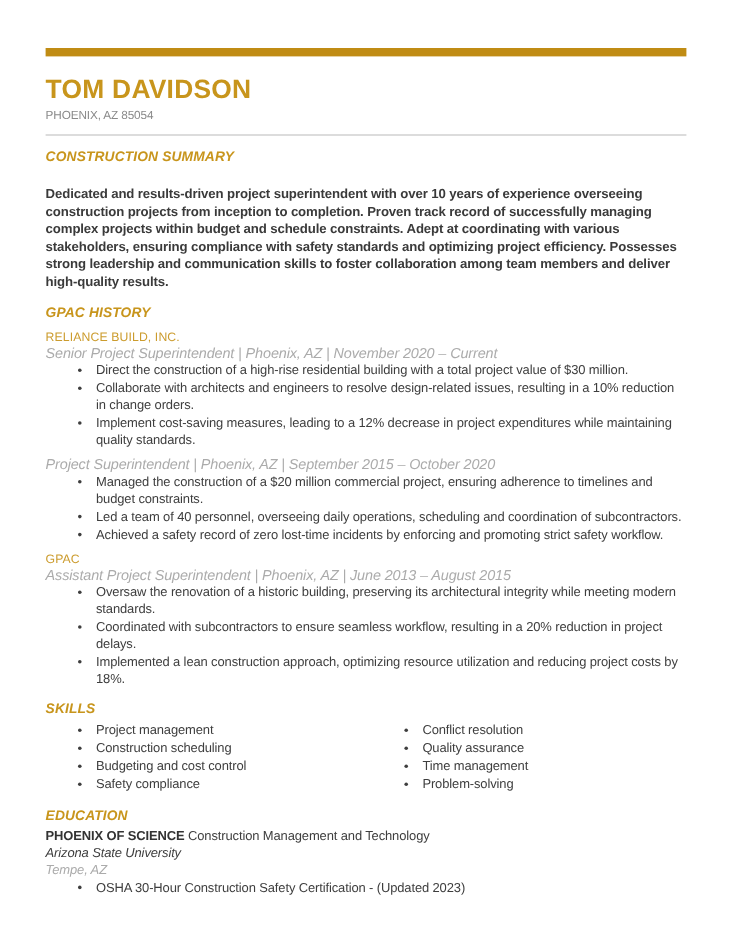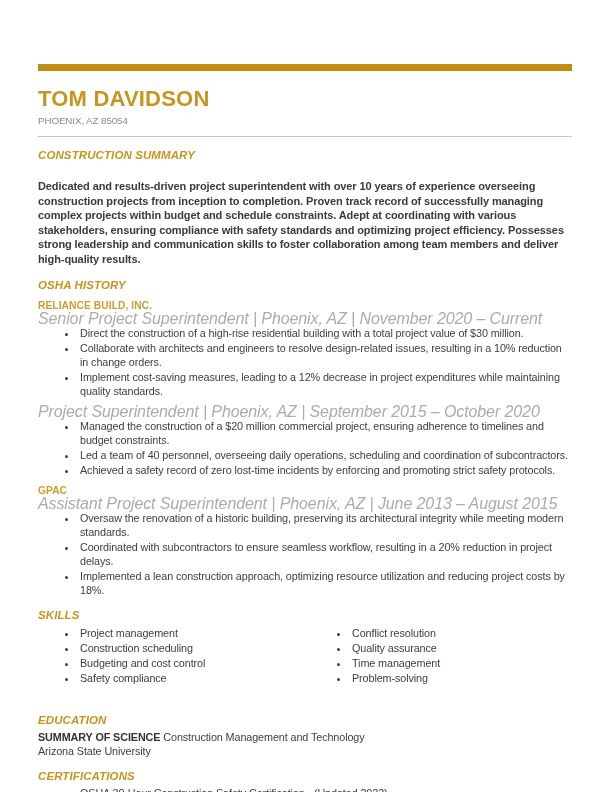--- a/index.html
+++ b/index.html
@@ -6,21 +6,21 @@
     margin: 0;
     padding: 0;
     background: #ffffff;
   }
   .page {
     position: relative;
     width: 612px;
     height: 792px;
     background: #ffffff;
     box-sizing: border-box;
-    padding: 64px 40px 0 38px;
+    padding: 40px 40px 0 38px;
     font-family: "Liberation Sans", sans-serif;
     color: #3e3e3e;
     font-size: 10.8px;
     line-height: 14px;
     letter-spacing: -0.1px;
     overflow: hidden;
   }
   .top-bar {
     width: 100%;
     height: 7px;
@@ -69,49 +69,49 @@
     font-weight: bold;
     color: #3a3a3a;
     font-size: 11px;
     line-height: 14.6px;
   }
   .job { margin: 0 0 7px 0; }
   h3.company {
     margin: 7px 0 0 0;
     font-size: 10.2px;
     line-height: 13px;
-    font-weight: bold;
+    font-weight: normal;
     color: #cc9c2e;
     letter-spacing: 0.1px;
   }
   .job-meta {
     color: #ababab;
     font-style: italic;
-    font-size: 16px;
+    font-size: 12px;
     line-height: 13px;
     margin: 0 0 1px 0;
   }
   ul.bullets {
     margin: 1px 0 2px 0;
     padding: 0 0 0 40px;
   }
   ul.bullets li {
     margin: 0 0 1px 0;
     padding-left: 2px;
   }
   .skills-cols {
     display: flex;
     margin: 1px 0 4px 0;
   }
-  .skills-cols ul.bullets { flex: 0 0 50%; box-sizing: border-box; margin: 1px 0 16px 0; }
+  .skills-cols ul.bullets { flex: 0 0 50%; box-sizing: border-box; margin: 1px 0 0 0; }
   .skills-cols ul.bullets.col2 { padding-left: 45px; }
   .edu-line { margin: 3px 0 0 0; line-height: 14px; }
   .edu-degree { font-weight: bold; color: #333333; }
   .edu-field { color: #3e3e3e; }
-  .edu-school { line-height: 14px; }
+  .edu-school { line-height: 14px; font-style: italic; }
   .edu-location {
     color: #ababab;
     font-style: italic;
     line-height: 14px;
   }
 </style>
 </head>
 <body>
 
 <div class="page">
@@ -119,38 +119,38 @@
   <div class="top-bar"></div>
 
   <h1 class="name">TOM DAVIDSON</h1>
   <div class="address">PHOENIX, AZ 85054</div>
 
   <hr class="divider">
 
   <h2 class="section-heading">CONSTRUCTION SUMMARY</h2>
   <p class="summary">Dedicated and results-driven project superintendent with over 10 years of experience overseeing construction projects from inception to completion. Proven track record of successfully managing complex projects within budget and schedule constraints. Adept at coordinating with various stakeholders, ensuring compliance with safety standards and optimizing project efficiency. Possesses strong leadership and communication skills to foster collaboration among team members and deliver high-quality results.</p>
 
-  <h2 class="section-heading">OSHA HISTORY</h2>
+  <h2 class="section-heading">GPAC HISTORY</h2>
 
   <div class="job">
     <h3 class="company">RELIANCE BUILD, INC.</h3>
     <div class="job-meta">Senior Project Superintendent | Phoenix, AZ | November 2020 – Current</div>
     <ul class="bullets">
       <li>Direct the construction of a high-rise residential building with a total project value of $30 million.</li>
       <li>Collaborate with architects and engineers to resolve design-related issues, resulting in a 10% reduction in change orders.</li>
       <li>Implement cost-saving measures, leading to a 12% decrease in project expenditures while maintaining quality standards.</li>
     </ul>
   </div>
 
   <div class="job">
     <div class="job-meta">Project Superintendent | Phoenix, AZ | September 2015 – October 2020</div>
     <ul class="bullets">
       <li>Managed the construction of a $20 million commercial project, ensuring adherence to timelines and budget constraints.</li>
       <li>Led a team of 40 personnel, overseeing daily operations, scheduling and coordination of subcontractors.</li>
-      <li>Achieved a safety record of zero lost-time incidents by enforcing and promoting strict safety protocols.</li>
+      <li>Achieved a safety record of zero lost-time incidents by enforcing and promoting strict safety workflow.</li>
     </ul>
   </div>
 
   <div class="job">
     <h3 class="company">GPAC</h3>
     <div class="job-meta">Assistant Project Superintendent | Phoenix, AZ | June 2013 – August 2015</div>
     <ul class="bullets">
       <li>Oversaw the renovation of a historic building, preserving its architectural integrity while meeting modern standards.</li>
       <li>Coordinated with subcontractors to ensure seamless workflow, resulting in a 20% reduction in project delays.</li>
       <li>Implemented a lean construction approach, optimizing resource utilization and reducing project costs by 18%.</li>
@@ -168,24 +168,24 @@
     <ul class="bullets col2">
       <li>Conflict resolution</li>
       <li>Quality assurance</li>
       <li>Time management</li>
       <li>Problem-solving</li>
     </ul>
   </div>
 
   <h2 class="section-heading">EDUCATION</h2>
   <div class="edu-line">
-    <span class="edu-degree">SUMMARY OF SCIENCE</span>
+    <span class="edu-degree">PHOENIX OF SCIENCE</span>
     <span class="edu-field">Construction Management and Technology</span>
   </div>
   <div class="edu-school">Arizona State University</div>
+  <div class="edu-location">Tempe, AZ</div>
 
-  <h2 class="section-heading">CERTIFICATIONS</h2>
   <ul class="bullets">
     <li>OSHA 30-Hour Construction Safety Certification - (Updated 2023)</li>
 
   </ul>
 
 </div>
 
 </body></html>

